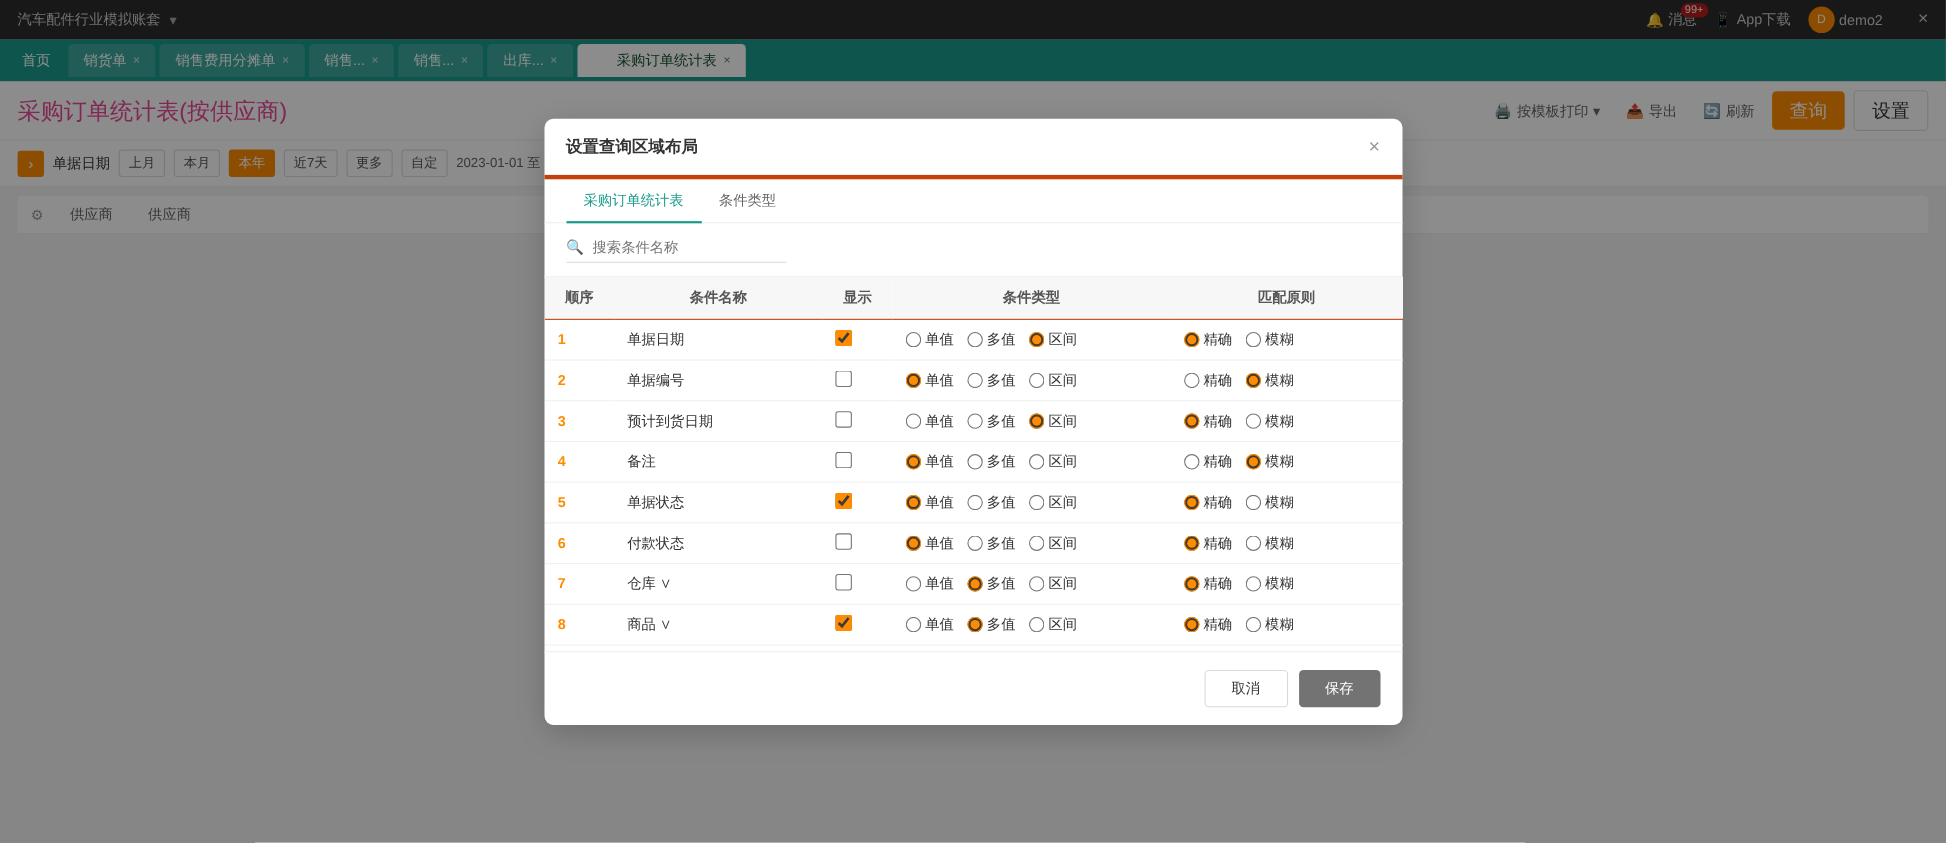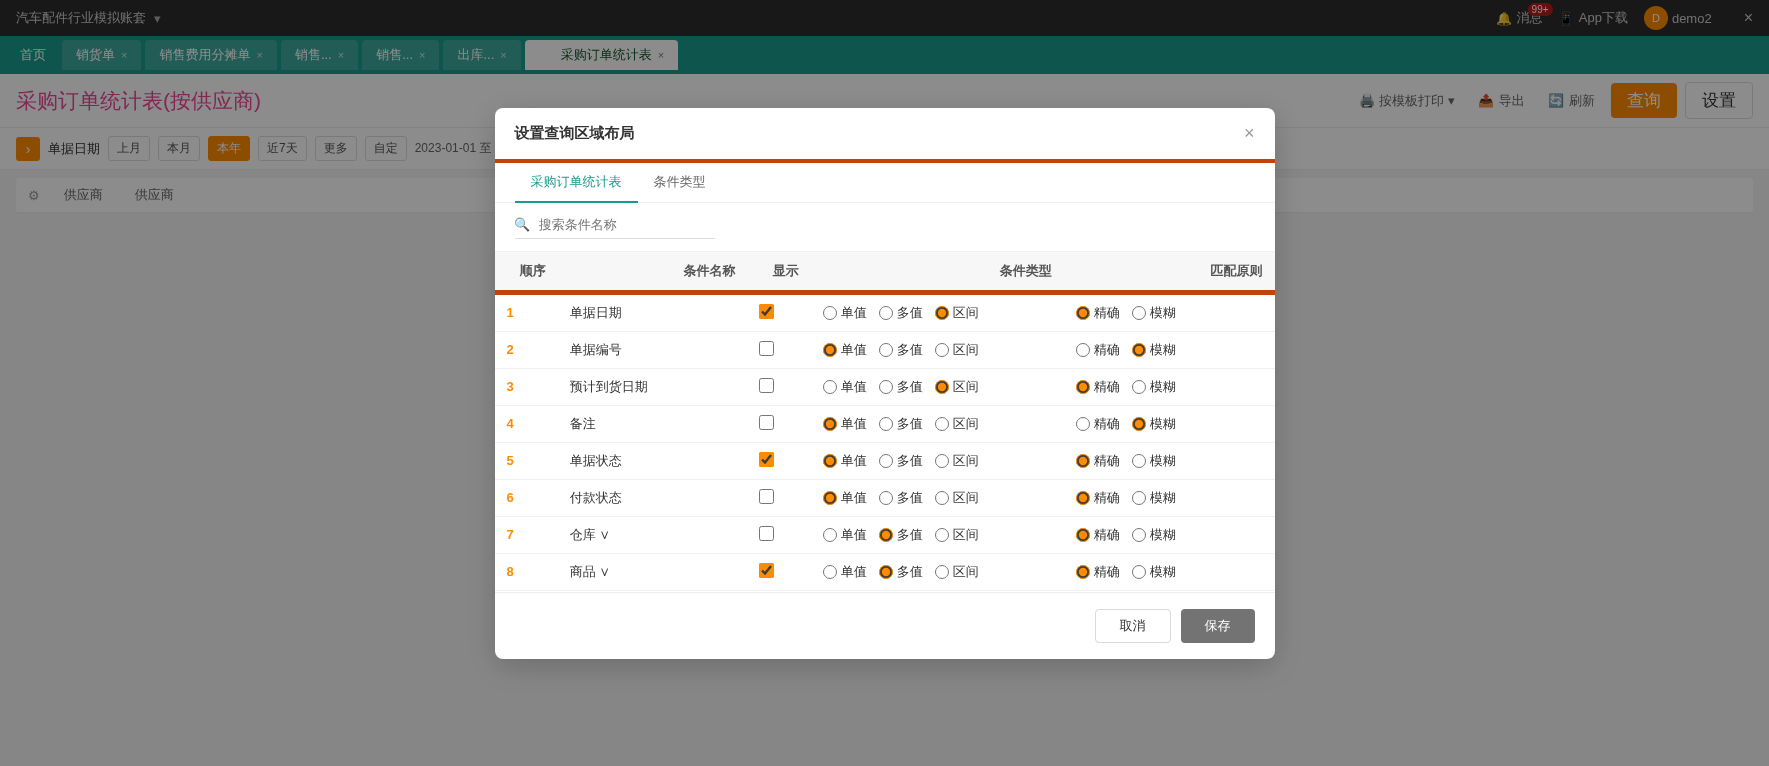--- a/index.html
+++ b/index.html
@@ -279,25 +279,25 @@
     .search-icon-text { color: #999; margin-right: 4px; }
 
     
     .data-table {
       width: 100%;
       border-collapse: collapse;
     }
     .data-table thead th {
       background: #f7f7f7;
       padding: 10px 12px;
-      text-align: right;
+      text-align: center;
       color: #555;
       font-weight: 600;
       font-size: 13px;
-      border-bottom: 5px solid #c2410c;
+      border-bottom: 1px solid #c2410c;
     }
     .data-table tbody tr {
       border-bottom: 1px solid #f0f0f0;
     }
     .data-table tbody tr:last-child { border-bottom: none; }
     .data-table tbody td {
       padding: 9px 12px;
       font-size: 13px;
       color: #333;
       vertical-align: middle;

